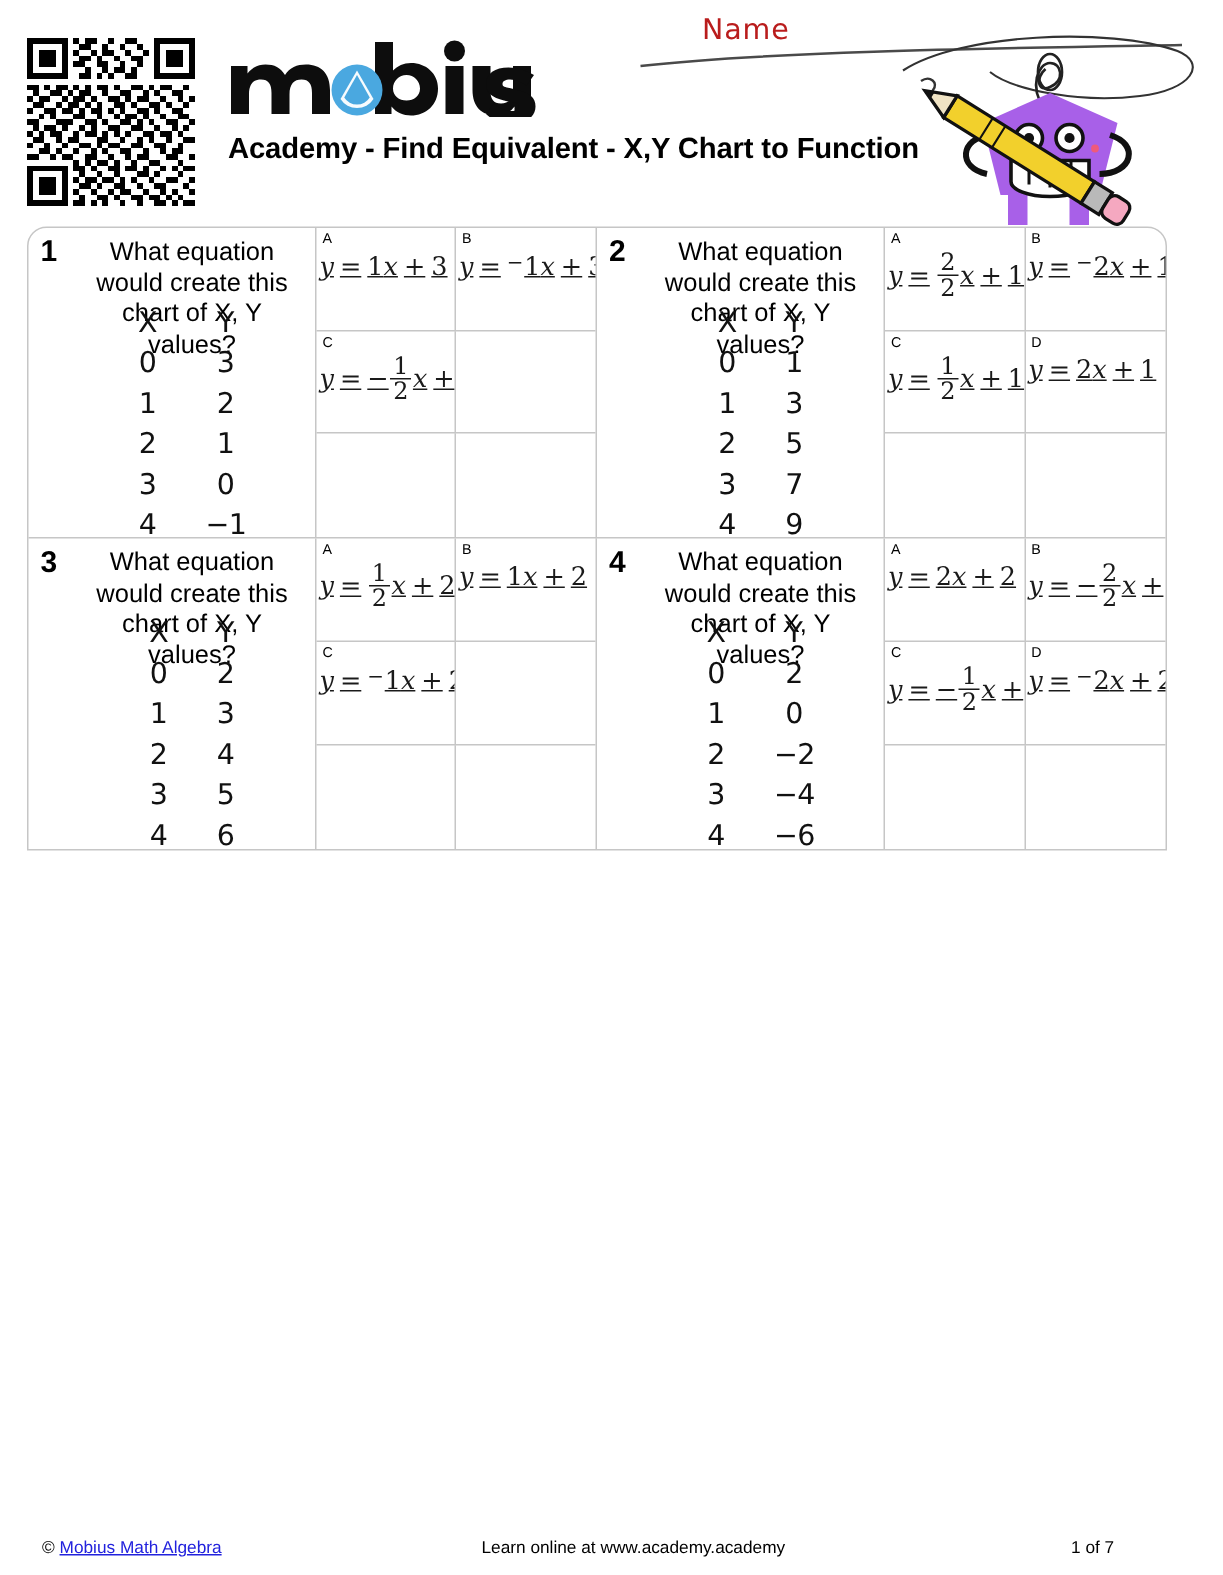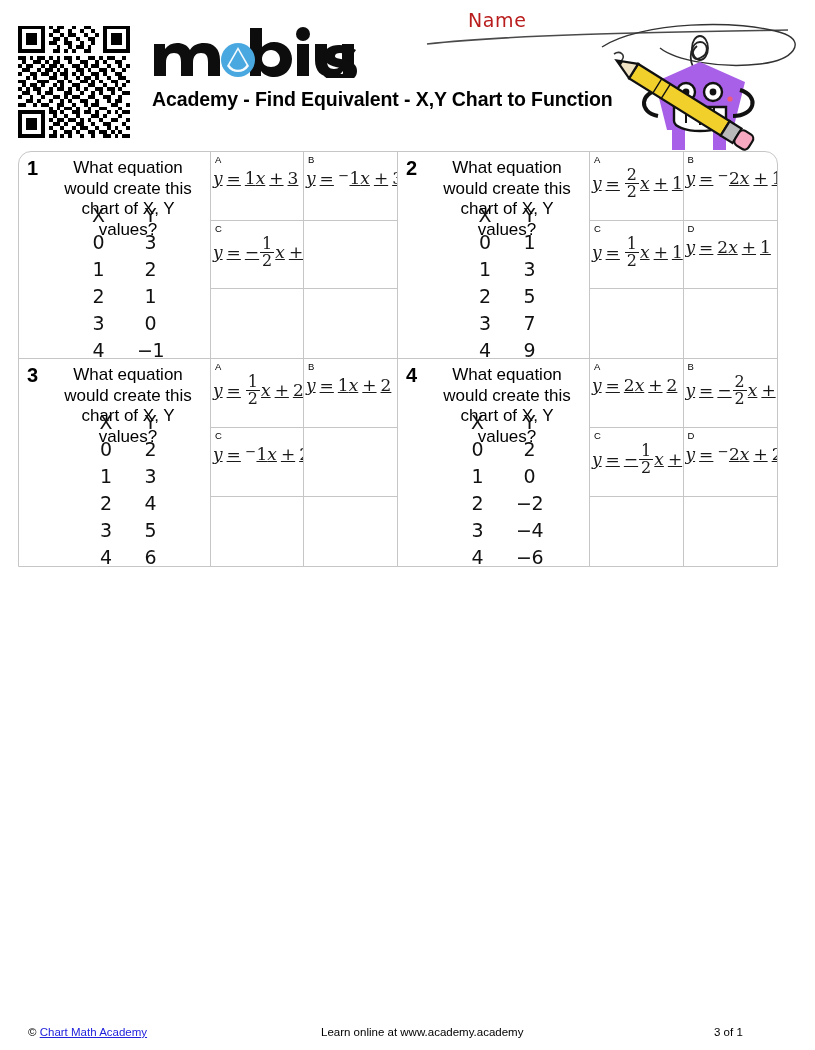--- a/index.html
+++ b/index.html
@@ -757,17 +757,17 @@
         </div>
         <div class="ans-cell row3"></div>
         <div class="ans-cell col2 row3"></div>
       </div>
     </div>
   </div>
 
 <div id="footer">
   <div id="footer-copyright">
     <span>©</span>
-    <span class="linktext">Chart Math Academy</span>
+    <span class="linktext">Mobius Math Algebra</span>
   </div>
   <div id="footer-learn">Learn online at www.academy.academy</div>
-  <div id="footer-page">3 of 1</div>
+  <div id="footer-page">1 of 7</div>
 </div>
 
 </body></html>

